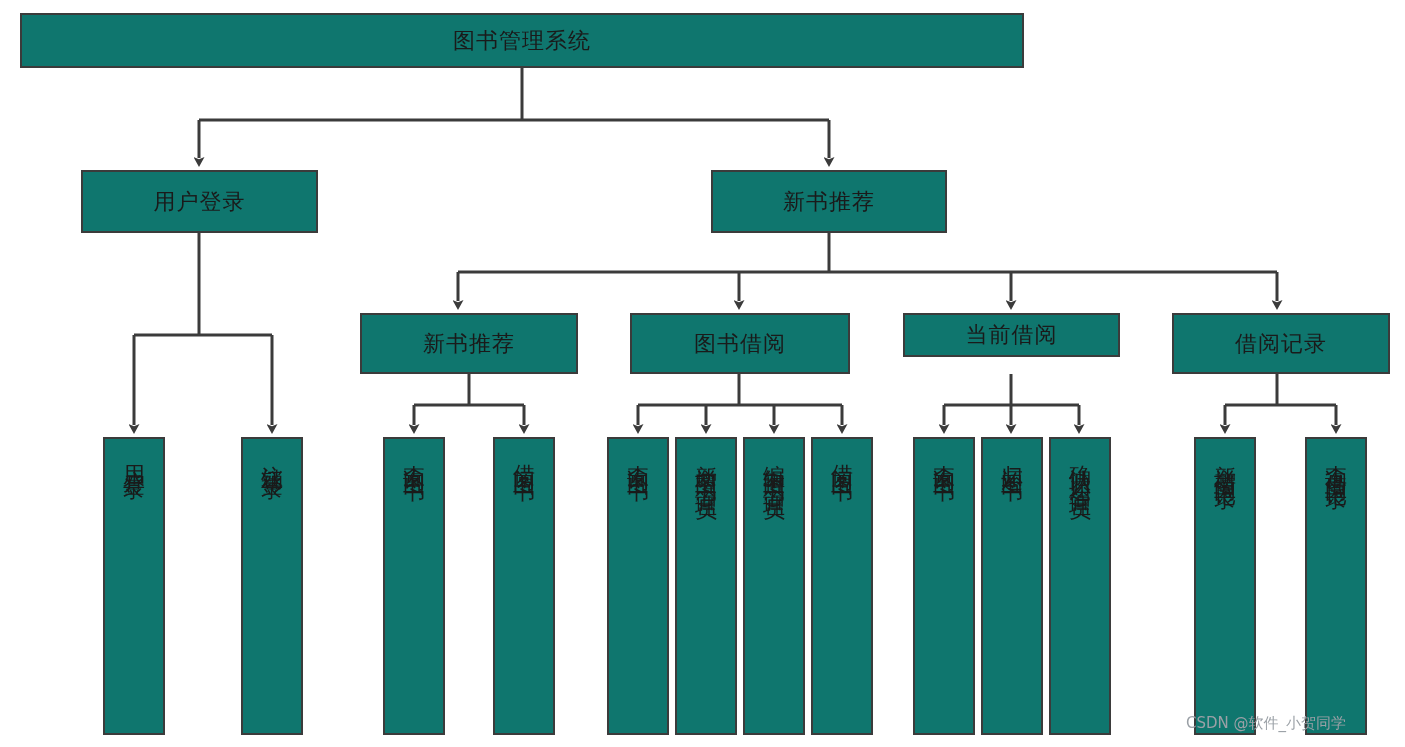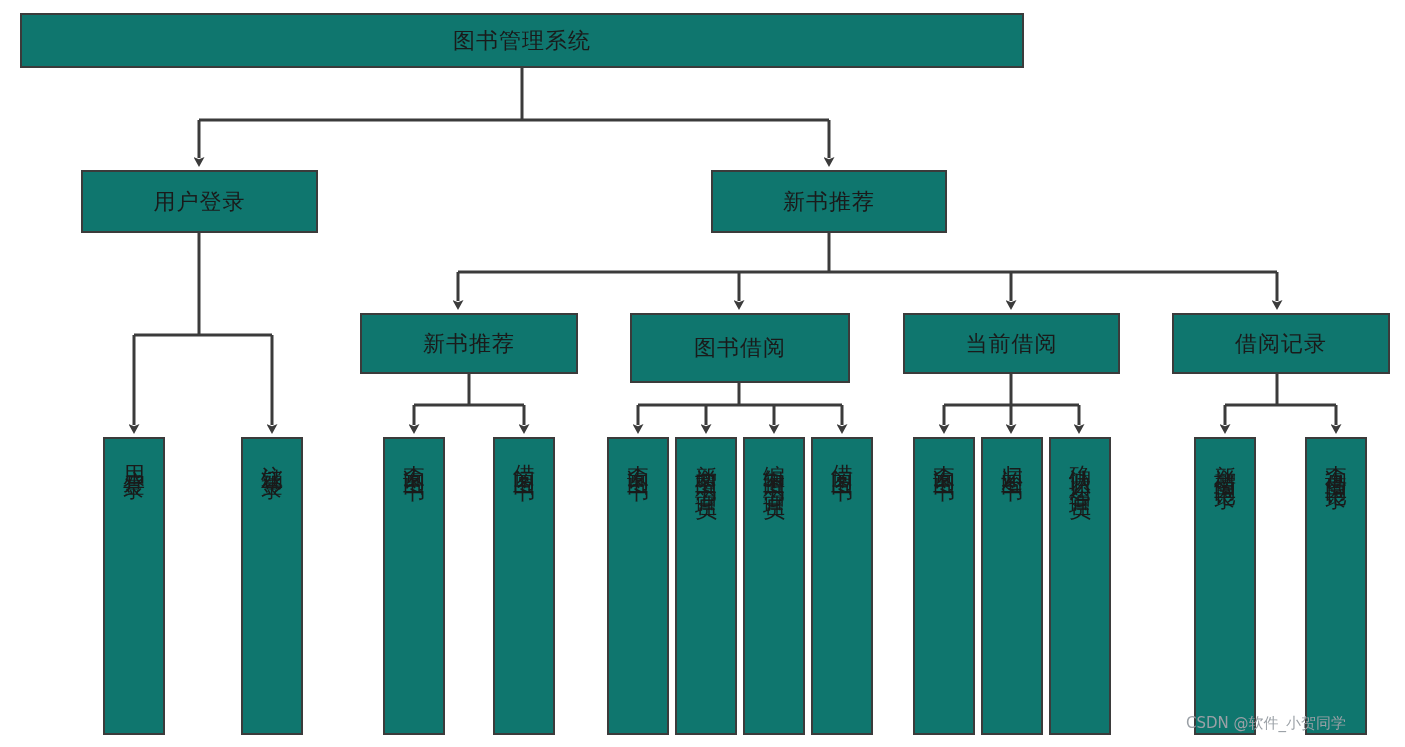--- a/index.html
+++ b/index.html
@@ -130,25 +130,25 @@
   </div>
 
   <div class="node node-h" style="left:711px; top:170px; width:236px; height:63px;">
     <span>新书推荐</span>
   </div>
 
   <div class="node node-h" style="left:360px; top:313px; width:218px; height:61px;">
     <span>新书推荐</span>
   </div>
 
-  <div class="node node-h" style="left:630px; top:313px; width:220px; height:70px;">
+  <div class="node node-h" style="left:630px; top:313px; width:220px; height:61px;">
     <span>图书借阅</span>
   </div>
 
-  <div class="node node-h" style="left:903px; top:313px; width:217px; height:61px;">
+  <div class="node node-h" style="left:903px; top:313px; width:217px; height:44px;">
     <span>当前借阅</span>
   </div>
 
   <div class="node node-h" style="left:1172px; top:313px; width:218px; height:61px;font-family:Liberation Serif, serif;">
     <span>借阅记录</span>
   </div>
 
   <div class="node node-v node-leaf" style="left:103px; top:437px; width:62px; height:298px;">
     <span class="vtext">用户登录</span>
   </div>

